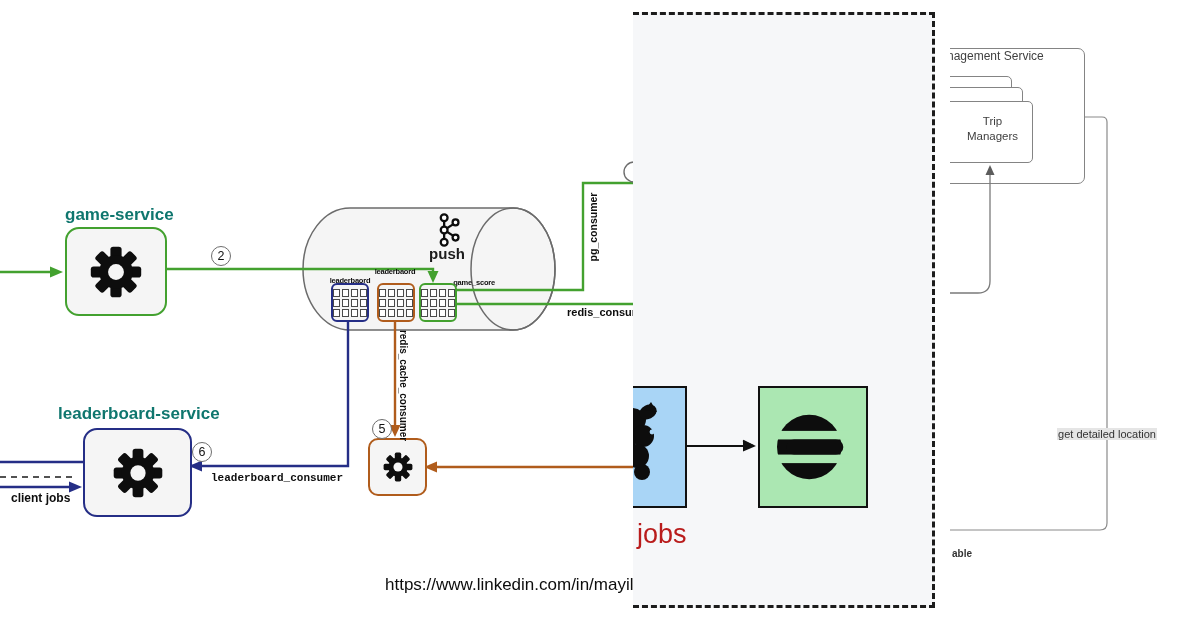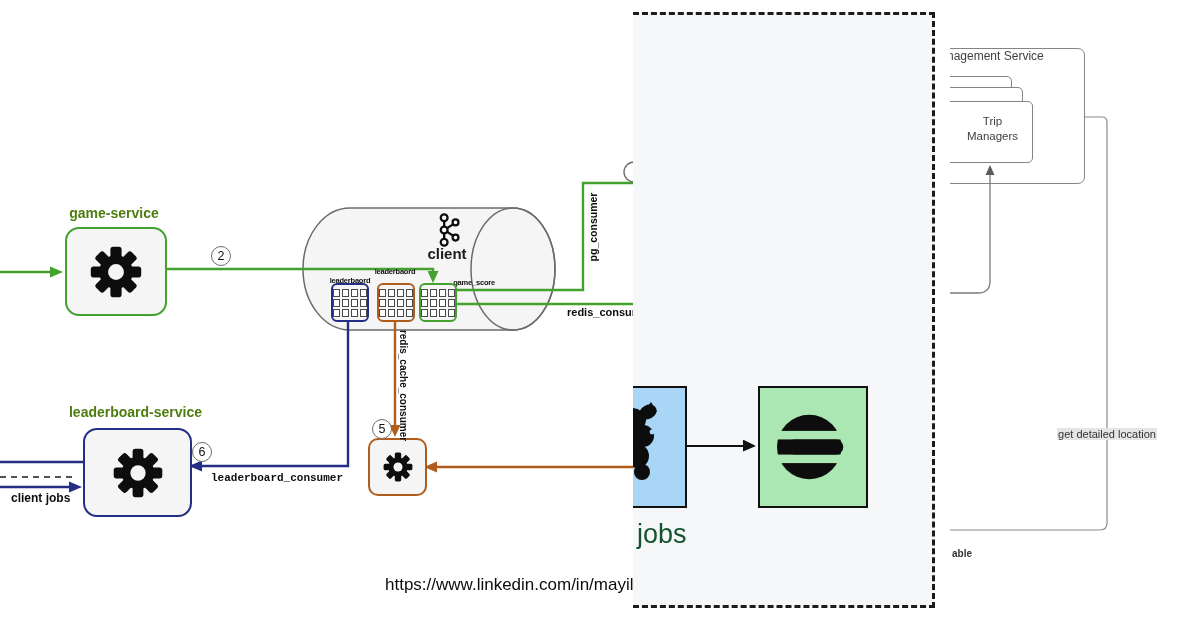--- a/index.html
+++ b/index.html
@@ -1,35 +1,35 @@
 <!DOCTYPE html>
 <html><head>
 <meta charset="utf-8">
 <style>
   html,body{margin:0;padding:0;background:#fff;}
   .stage{position:relative;width:1200px;height:630px;background:#ffffff;overflow:hidden;
          font-family:"Liberation Sans", sans-serif;color:#111;}
   .abs{position:absolute;}
   svg{display:block;}
   .svc-box{position:absolute;background:#f5f5f5;border-radius:14px;display:flex;align-items:center;justify-content:center;}
-  .svc-title{position:absolute;font-weight:bold;font-size:14px;color:#4d7c0f;text-align:center;white-space:nowrap;}
+  .svc-title{position:absolute;font-weight:bold;font-size:17px;color:#0f766e;text-align:center;white-space:nowrap;}
   .num-circle{position:absolute;width:20px;height:20px;border:1.4px solid #6e6e6e;border-radius:50%;
               background:#fff;display:flex;align-items:center;justify-content:center;
               font-size:12.5px;color:#111;box-sizing:border-box;}
   .edge-label{position:absolute;font-weight:bold;font-size:11px;color:#0d0d0d;white-space:nowrap;}
   .rot-label{position:absolute;font-weight:bold;font-size:10.5px;color:#0d0d0d;text-align:center;white-space:nowrap;}
   .topic-box{position:absolute;background:#f5f5f5;border-radius:6px;box-sizing:border-box;
              display:flex;align-items:center;justify-content:center;}
   .topic-grid{display:grid;grid-template-columns:repeat(4,7px);grid-template-rows:repeat(3,8px);gap:2px;}
   .topic-grid div{background:#ffffff;border:1px solid #4a4a4a;}
   .topic-label{position:absolute;font-weight:bold;font-size:7.5px;color:#0d0d0d;text-align:center;
                letter-spacing:-0.2px;line-height:17px;white-space:pre-line;}
   .overlay{position:absolute;left:633px;top:12px;width:302px;height:596px;background:#f6f7f9;
            border:3px dashed #1c1c1c;border-left:none;box-sizing:border-box;overflow:hidden;z-index:5;}
-  .ov-big-label{position:absolute;font-size:27px;color:#14532d;text-align:center;white-space:nowrap;}
+  .ov-big-label{position:absolute;font-size:27px;color:#b91c1c;text-align:center;white-space:nowrap;}
   .right-wrap{position:absolute;left:950px;top:0;width:250px;height:629px;overflow:hidden;z-index:3;}
   .gray-box{position:absolute;background:#ffffff;border:1.3px solid #848484;border-radius:7px;box-sizing:border-box;}
   .right-label{position:absolute;color:#3f3f3f;font-size:12px;white-space:nowrap;}
   .kafka-word{position:absolute;font-size:15px;font-weight:600;color:#1c1c1c;text-align:center;}
   .url-text{position:absolute;font-size:17px;color:#0d0d0d;white-space:nowrap;z-index:2;}
 </style>
 </head>
 <body>
 
 <div class="stage">
@@ -128,21 +128,21 @@
       <line x1="12" y1="7" x2="12" y2="31"></line>
       <line x1="12" y1="19" x2="23" y2="12"></line>
       <line x1="12" y1="19" x2="23" y2="26"></line>
       <circle cx="12" cy="6" r="3.6"></circle>
       <circle cx="12" cy="19" r="3.6"></circle>
       <circle cx="12" cy="32" r="3.6"></circle>
       <circle cx="24" cy="11" r="3.1"></circle>
       <circle cx="24" cy="27" r="3.1"></circle>
     </g>
   </svg>
-  <div class="kafka-word" style="left:424px;top:245px;width:46px;z-index:2;">client</div>
+  <div class="kafka-word" style="left:424px;top:245px;width:46px;z-index:2;">push</div>
 
   <div class="topic-label" style="left:320px;top:272px;width:60px;z-index:2;">leaderbaord</div>
   <div class="topic-box" style="left:331px;top:283px;width:38px;height:39px;border:2.2px solid #252e86;z-index:2;">
     <div class="topic-grid">
         <div></div>
         <div></div>
         <div></div>
         <div></div>
         <div></div>
         <div></div>

